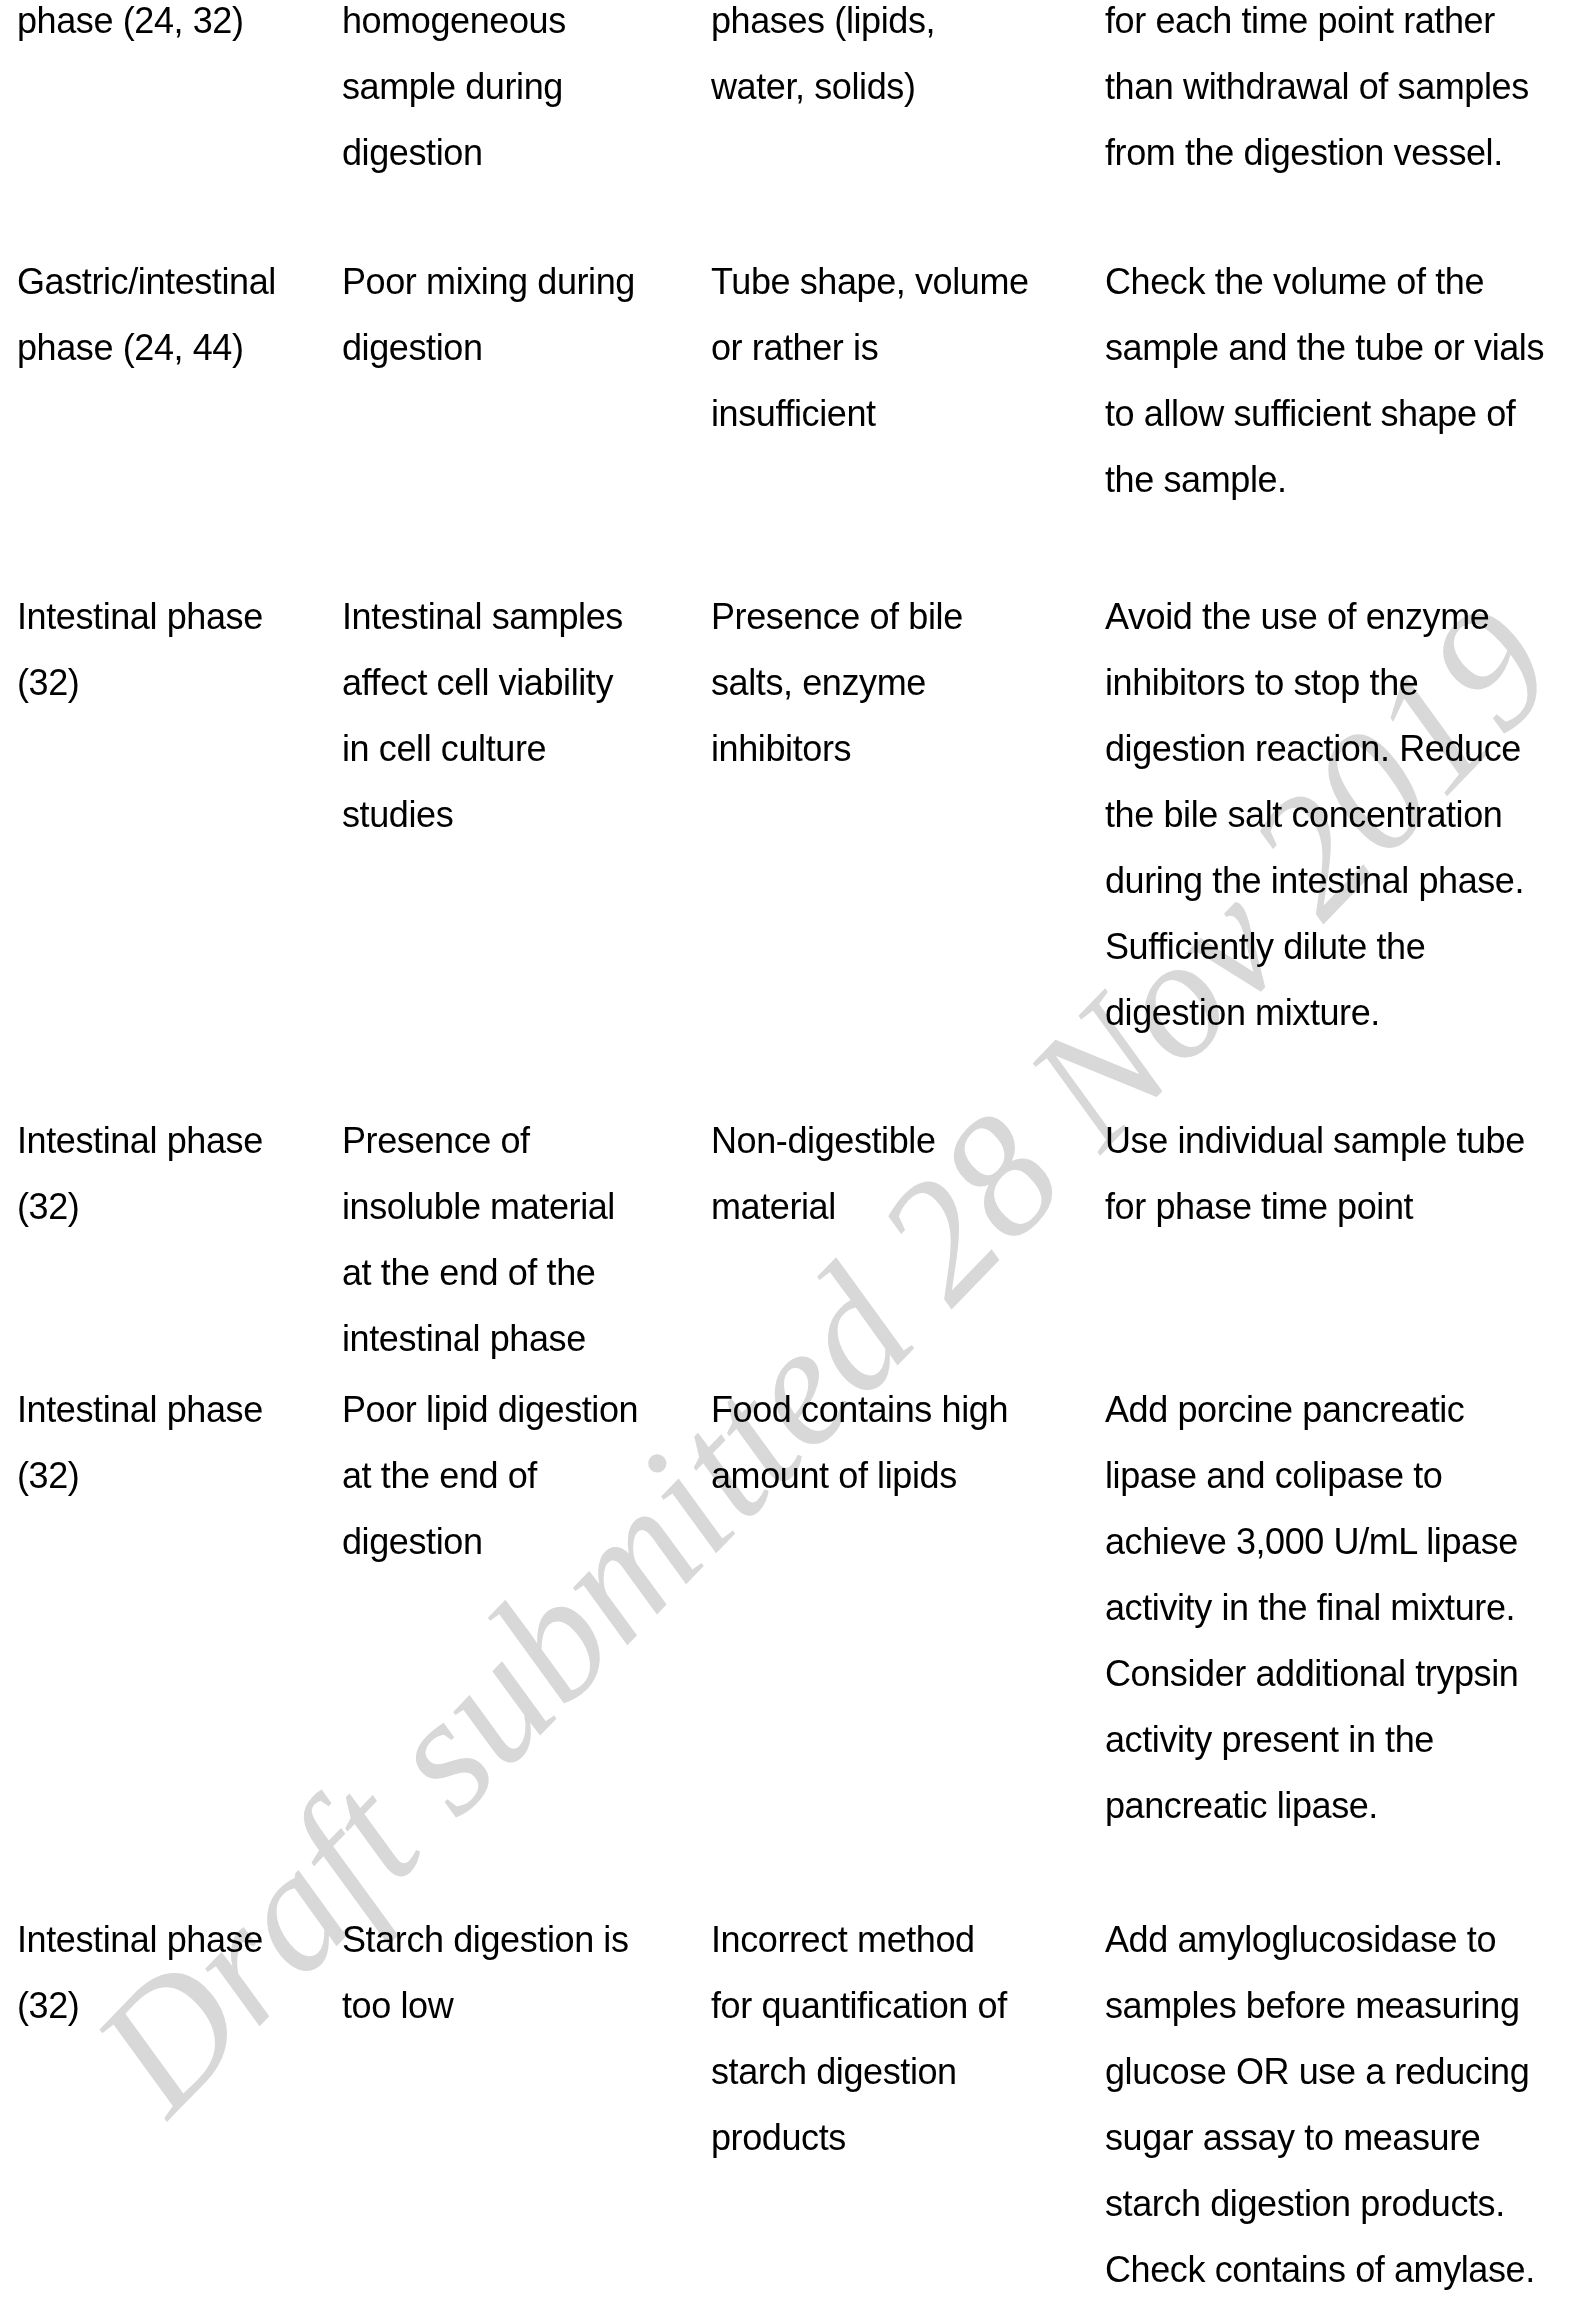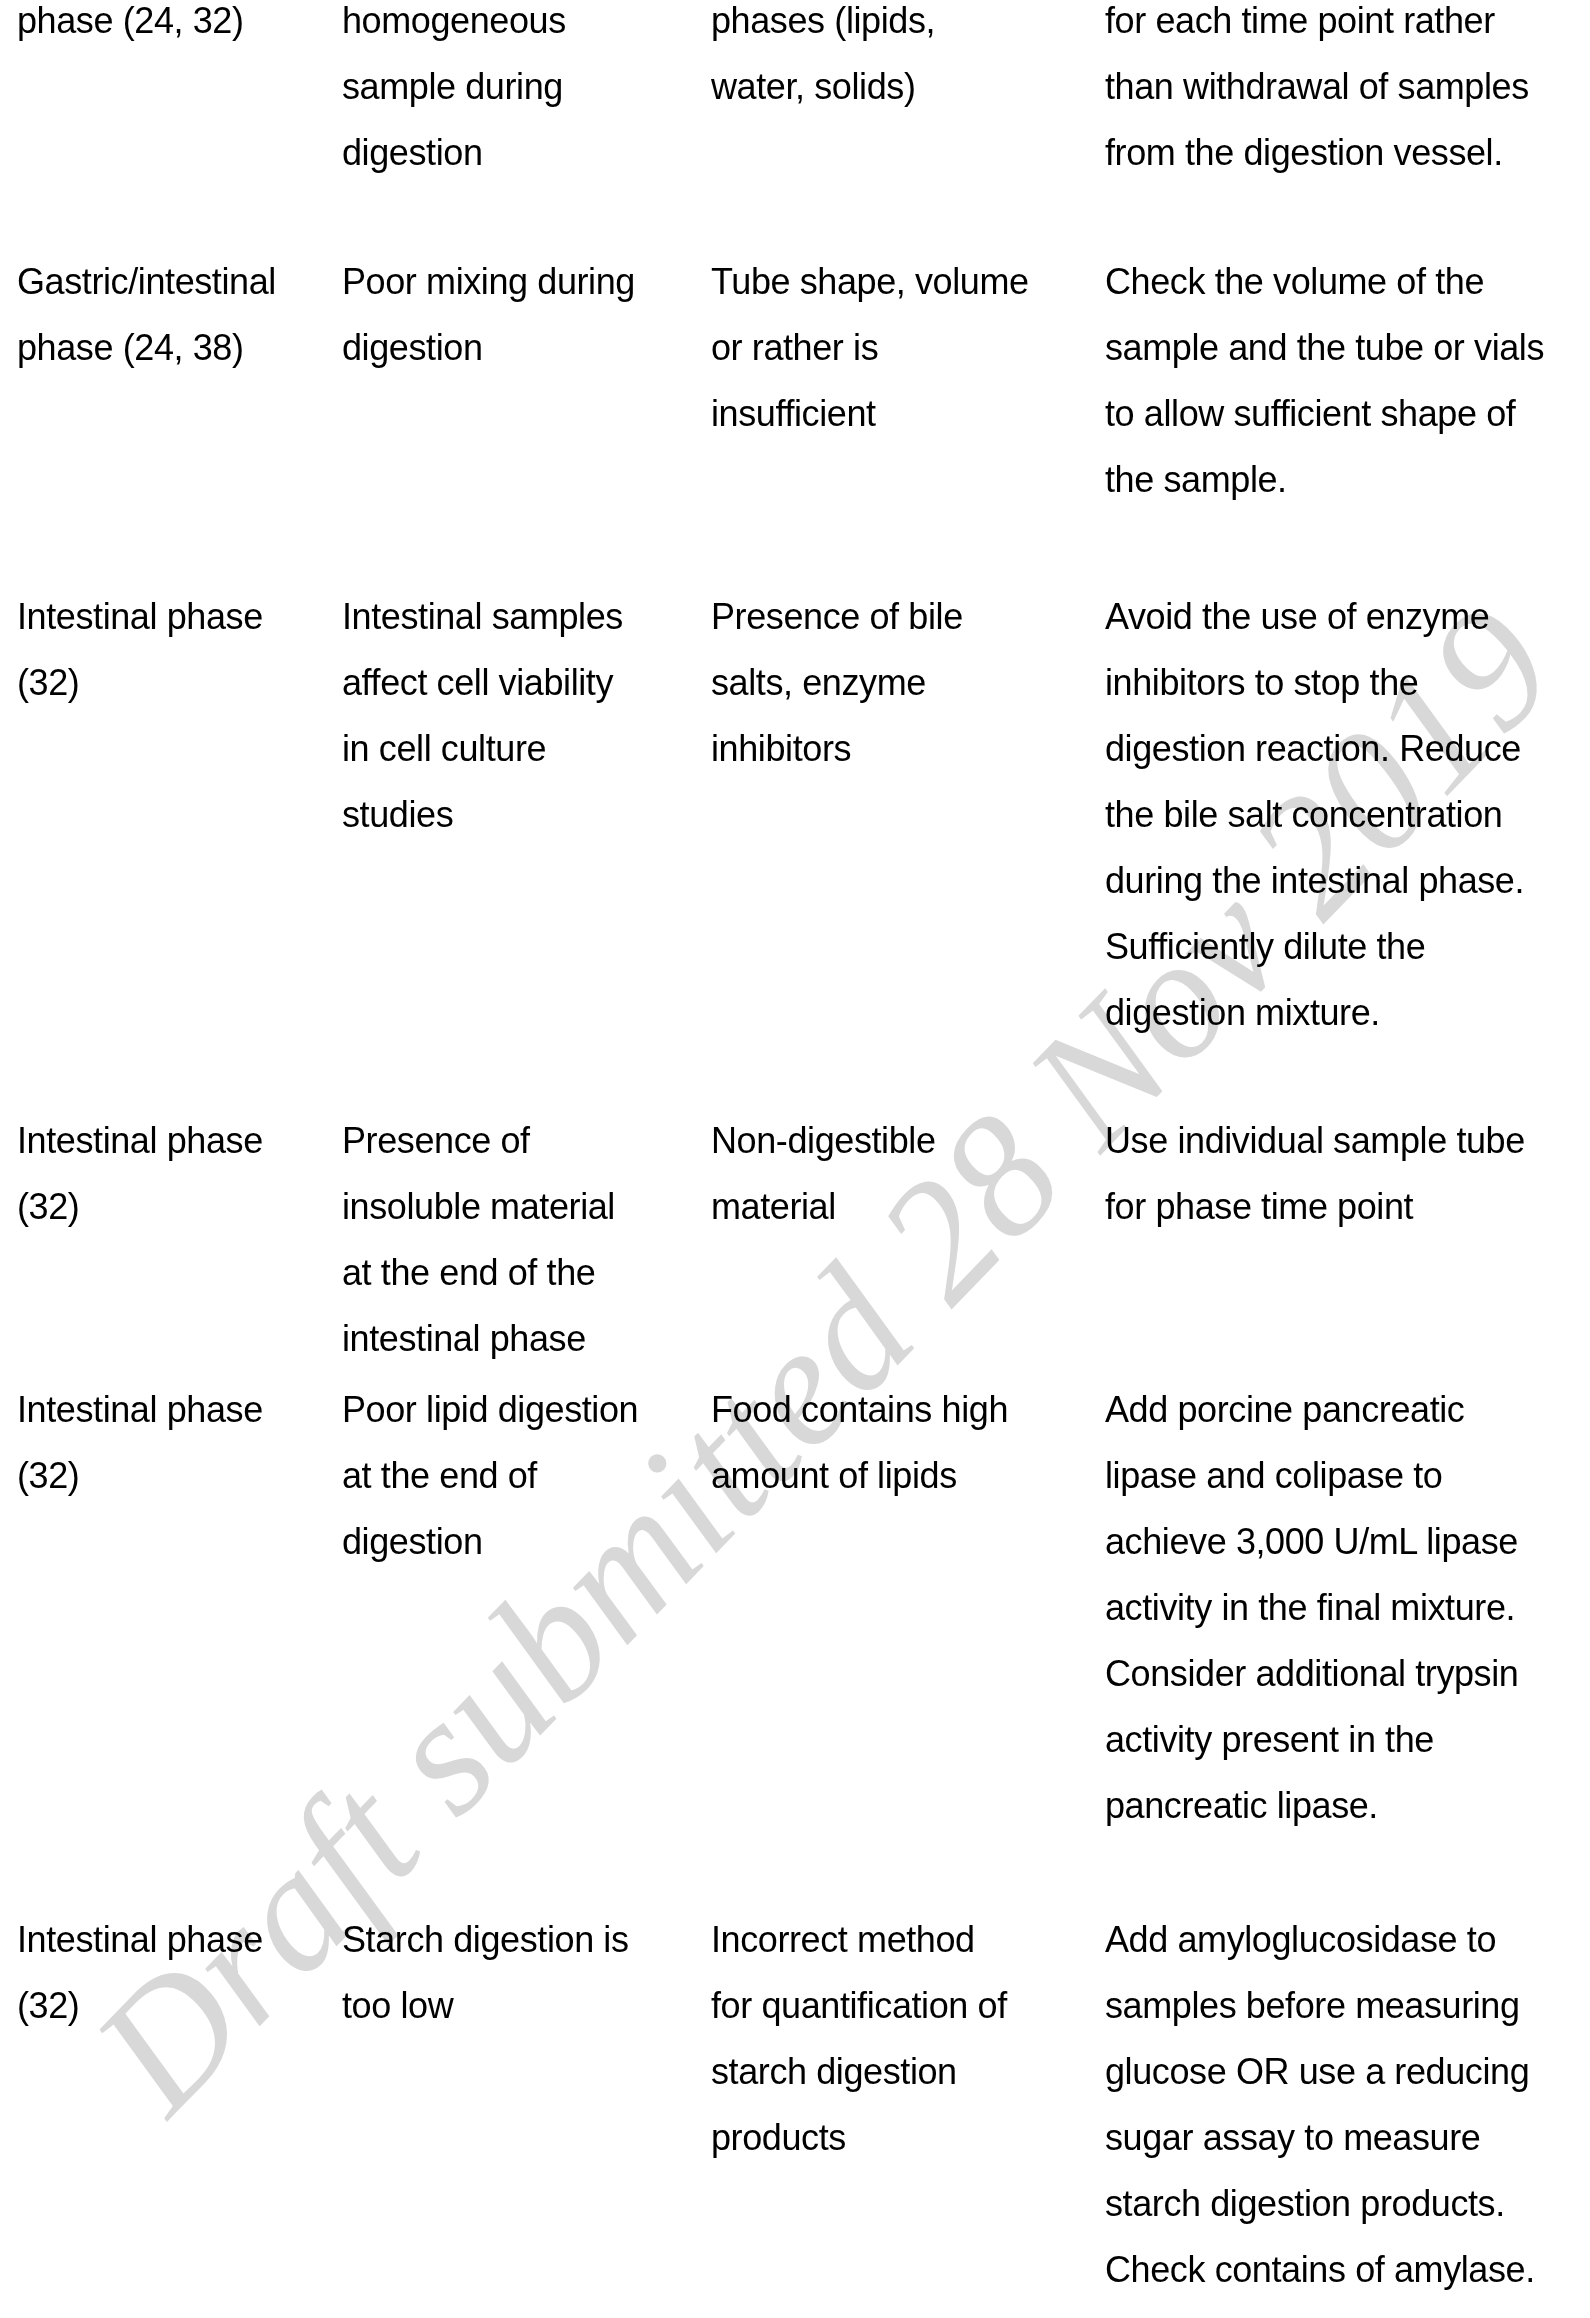--- a/index.html
+++ b/index.html
@@ -66,21 +66,21 @@
 digestion</div>
     <div class="cell c3">phases (lipids,
 water, solids)</div>
     <div class="cell c4">for each time point rather
 than withdrawal of samples
 from the digestion vessel.</div>
   </div>
 
   <div class="trow r2">
     <div class="cell c1">Gastric/intestinal
-phase (24, 38)</div>
+phase (24, 44)</div>
     <div class="cell c2">Poor mixing during
 digestion</div>
     <div class="cell c3">Tube shape, volume
 or rather is
 insufficient</div>
     <div class="cell c4">Check the volume of the
 sample and the tube or vials
 to allow sufficient shape of
 the sample.</div>
   </div>

